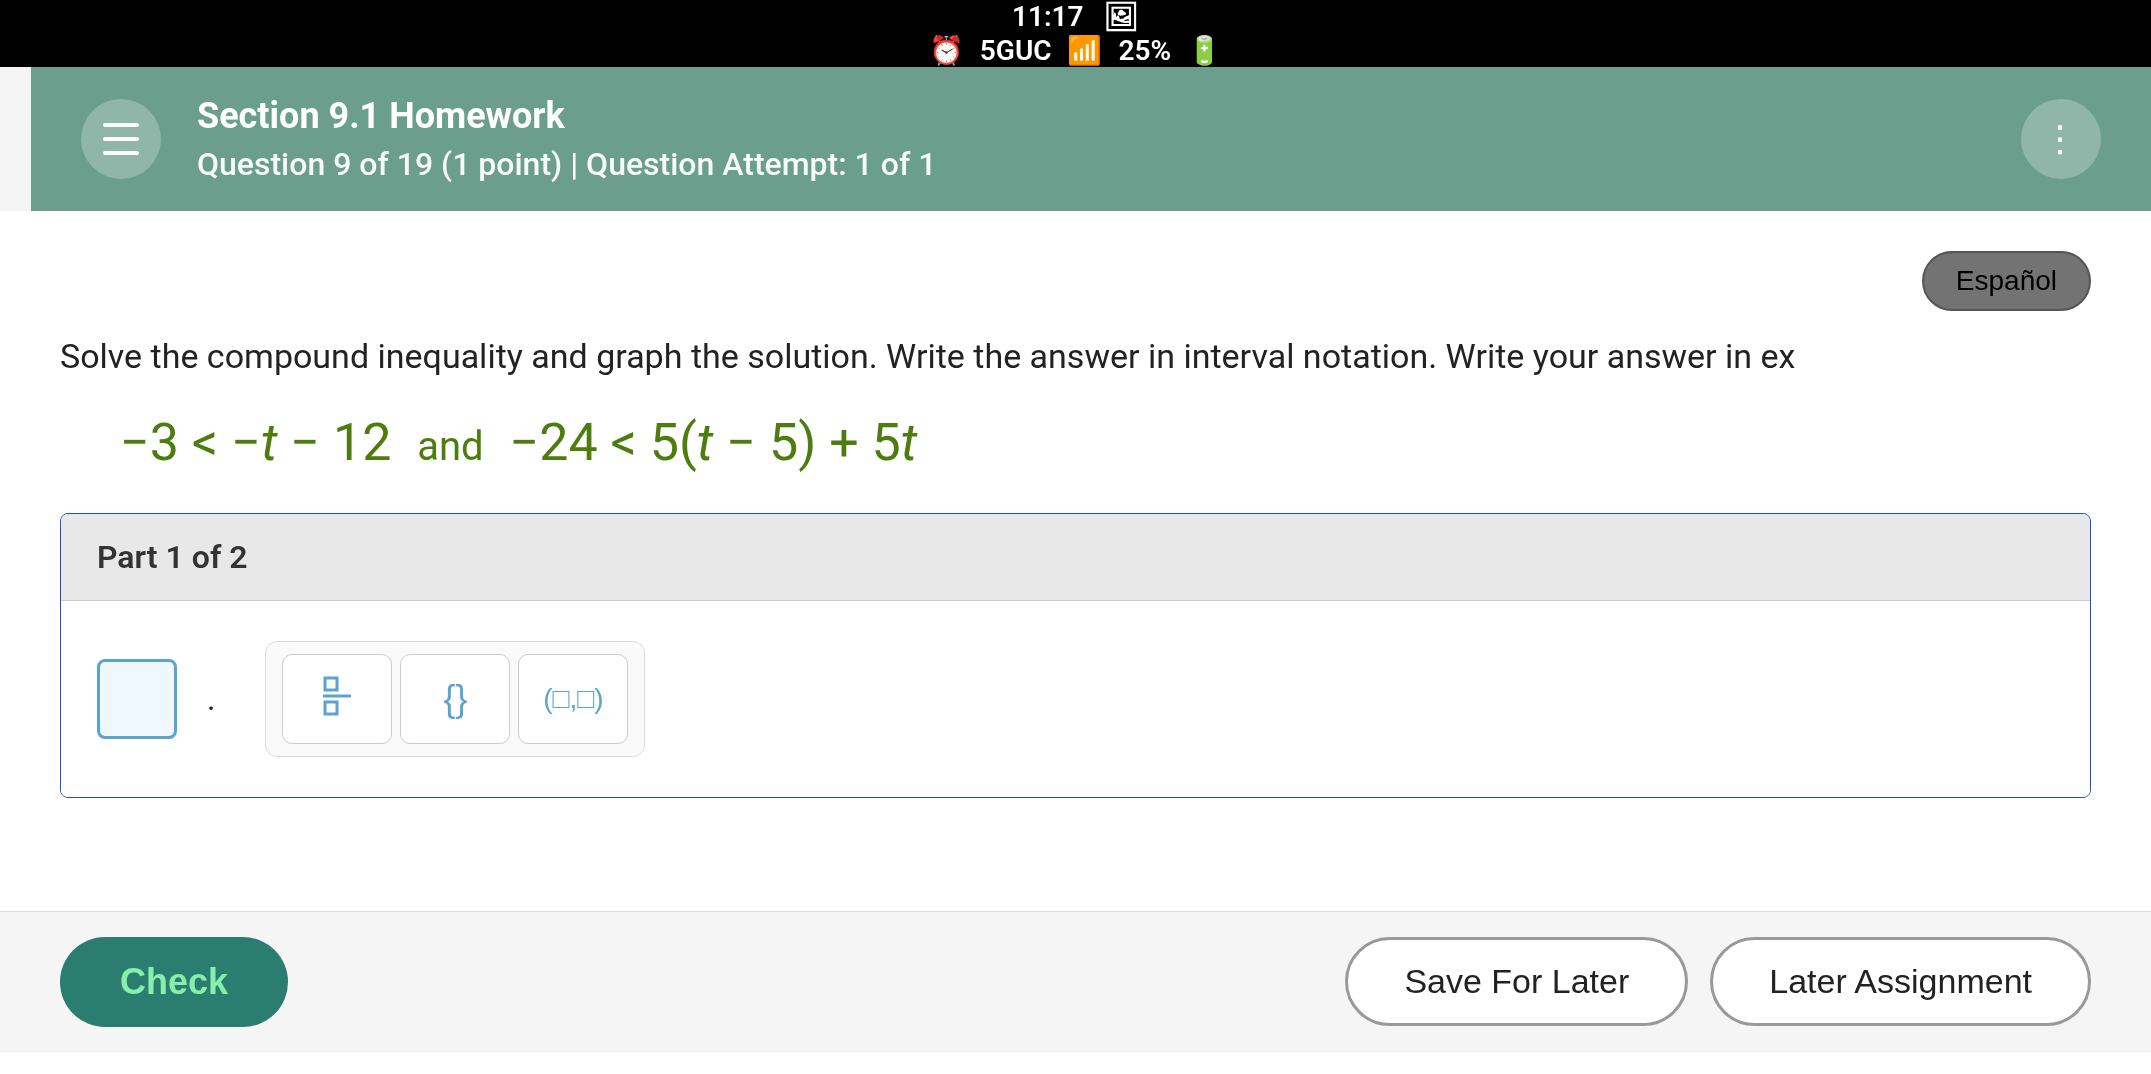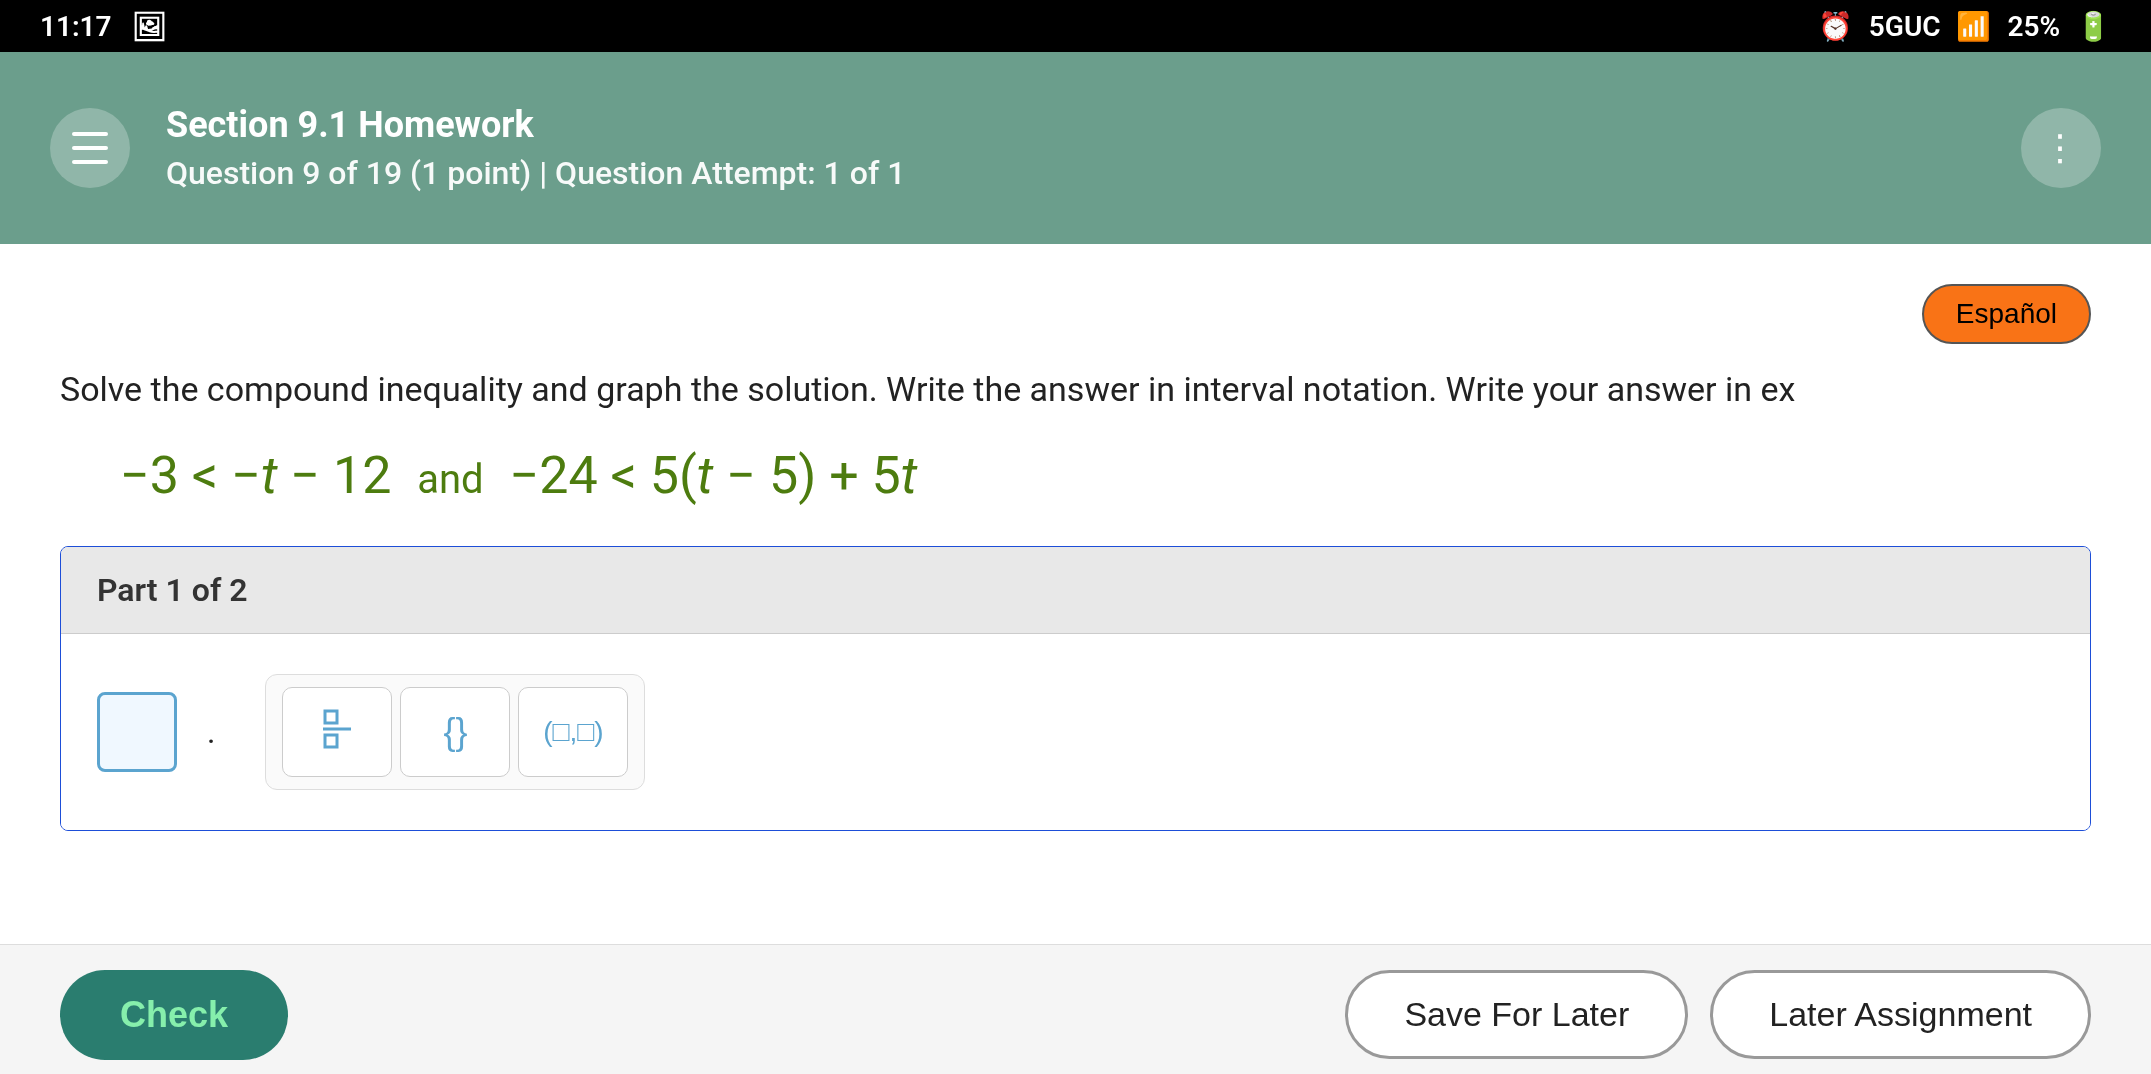--- a/index.html
+++ b/index.html
@@ -12,35 +12,37 @@
     }
 
     
     .status-bar {
       background: #000;
       color: #fff;
       display: flex;
       justify-content: space-between;
       align-items: center;
       padding: 0 40px;
-      height: 52px;
+      height: 67px;
       font-size: 28px;
       font-weight: 600;
+      flex-direction: column;
     }
     .status-left { display: flex; align-items: center; gap: 20px; }
     .status-right { display: flex; align-items: center; gap: 16px; }
 
     
     .header {
       background: #6b9e8c;
       display: flex;
       align-items: center;
       justify-content: space-between;
       padding: 0 50px;
-      height: 192px;
+      height: 144px;
+      margin-left: 31px;
     }
     .header-left { display: flex; align-items: center; gap: 36px; }
     .hamburger-btn {
       width: 80px; height: 80px;
       background: rgba(255,255,255,0.25);
       border-radius: 50%;
       display: flex; flex-direction: column;
       justify-content: center; align-items: center;
       gap: 10px;
       cursor: pointer;
@@ -81,21 +83,21 @@
       padding: 40px 60px;
       min-height: 700px;
     }
 
     .espanol-btn {
       float: right;
       border: 2px solid #555;
       border-radius: 30px;
       padding: 12px 32px;
       font-size: 28px;
-      background: #f97316;
+      background: #737373;
       cursor: pointer;
       margin-bottom: 20px;
     }
 
     .question-text {
       font-size: 34px;
       line-height: 1.5;
       color: #222;
       margin-bottom: 22px;
       clear: both;

